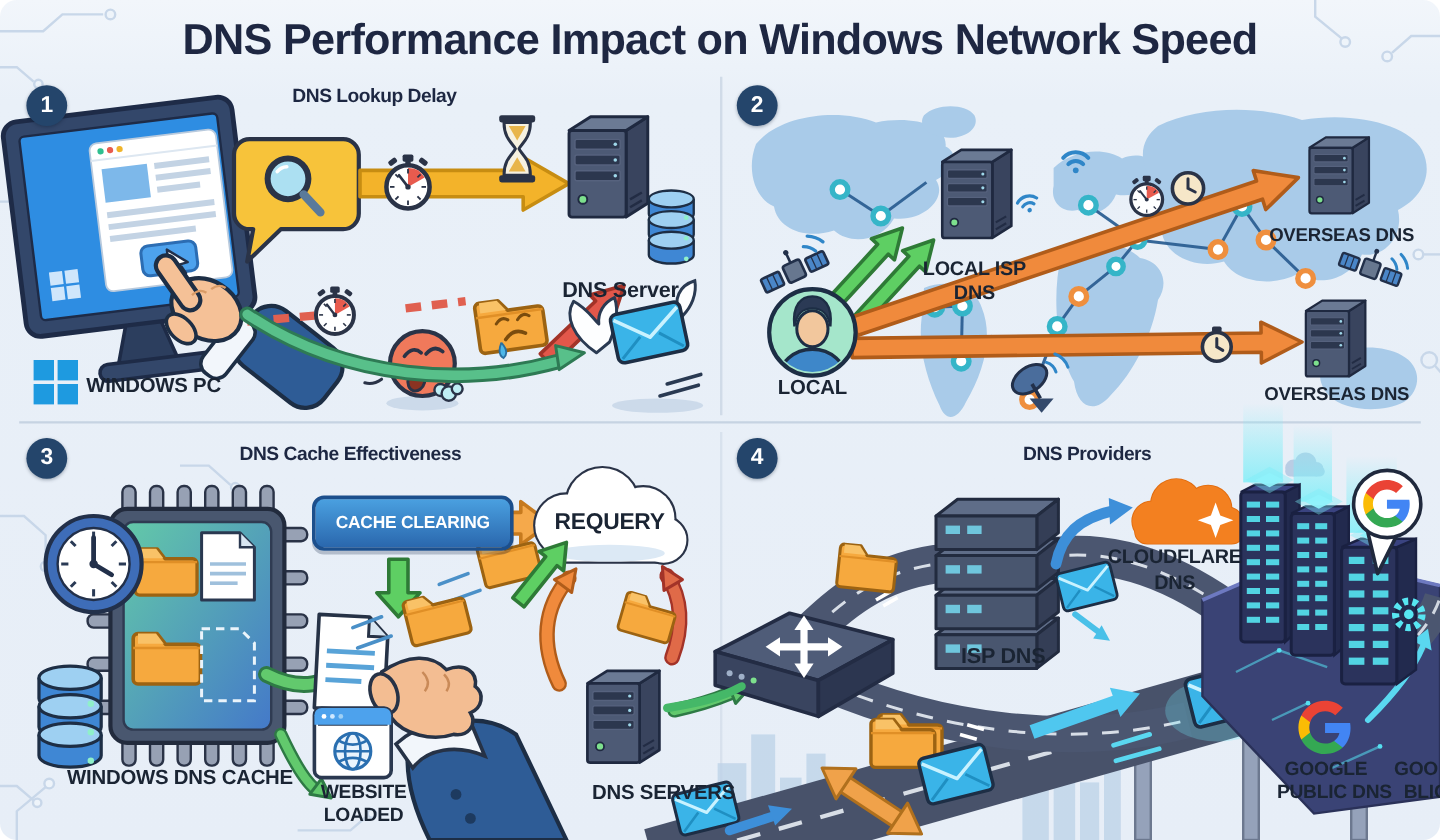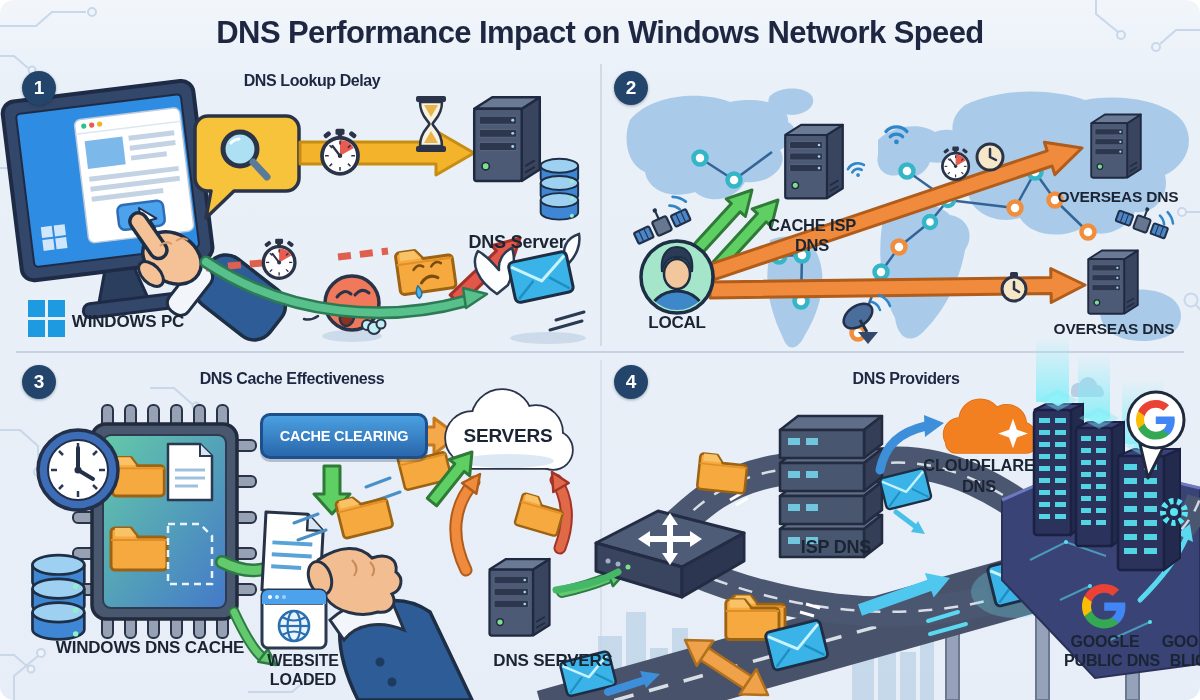--- a/index.html
+++ b/index.html
@@ -3,21 +3,21 @@
 <meta charset="utf-8">
 <style>
   html,body{margin:0;padding:0;background:#fff;}
   #stage{position:relative;width:1200px;height:700px;overflow:hidden;
          font-family:"Liberation Sans","DejaVu Sans",sans-serif;background:#fff;}
   .canvas-bg{position:absolute;inset:0;border-radius:14px;
          background:linear-gradient(180deg,#f2f6fb 0%,#e9f0f8 12%,#e7eef7 100%);}
   svg.art{position:absolute;left:0;top:0;}
   .lbl{position:absolute;transform:translate(-50%,-50%);white-space:nowrap;
        font-weight:700;color:#1a2433;letter-spacing:-.2px;}
-  .title{font-size:31px;color:#1e2742;letter-spacing:-.6px;}
+  .title{font-size:36px;color:#1e2742;letter-spacing:-.6px;}
   .heading{font-size:16px;color:#1d2742;letter-spacing:-.4px;}
   .badge{position:absolute;width:34px;height:34px;border-radius:50%;background:#24456b;
          color:#fff;display:flex;align-items:center;justify-content:center;
          font-weight:700;font-size:19px;transform:translate(-50%,-50%);
          box-shadow:0 1px 3px rgba(10,25,50,.35);}
   .pill{position:absolute;left:260px;top:413px;width:168px;height:46px;border-radius:10px;
         background:linear-gradient(180deg,#4aa0e0 0%,#2a67ad 100%);
         border:3px solid #1c4f8c;box-sizing:border-box;display:flex;align-items:center;
         justify-content:center;color:#fff;font-weight:700;font-size:14.5px;
         box-shadow:0 3px 0 rgba(20,40,70,.25);letter-spacing:-.2px;}
@@ -791,29 +791,29 @@
 <div class="badge" style="left:631px;top:382px">4</div>
 
 <div class="lbl heading" style="left:312px;top:81px">DNS Lookup Delay</div>
 <div class="lbl heading" style="left:292px;top:379px">DNS Cache Effectiveness</div>
 <div class="lbl heading" style="left:906px;top:379px">DNS Providers</div>
 
 <div class="lbl" style="left:128px;top:322px;font-size:17px">WINDOWS PC</div>
 <div class="lbl" style="left:517px;top:242px;font-size:18px">DNS Server</div>
 
 <div class="lbl" style="left:677px;top:323px;font-size:17px">LOCAL</div>
-<div class="lbl" style="left:812px;top:225px;font-size:16.5px">CACHE ISP</div>
+<div class="lbl" style="left:812px;top:225px;font-size:16.5px">LOCAL ISP</div>
 <div class="lbl" style="left:812px;top:245px;font-size:16.5px">DNS</div>
 <div class="lbl" style="left:1118px;top:197px;font-size:15.5px">OVERSEAS DNS</div>
 <div class="lbl" style="left:1114px;top:329px;font-size:15.5px">OVERSEAS DNS</div>
 
 <div class="pill">
   <span>CACHE CLEARING</span>
 </div>
-<div class="lbl" style="left:508px;top:436px;font-size:19px">SERVERS</div>
+<div class="lbl" style="left:508px;top:436px;font-size:19px">REQUERY</div>
 <div class="lbl" style="left:150px;top:648px;font-size:17px">WINDOWS DNS CACHE</div>
 <div class="lbl" style="left:303px;top:661px;font-size:16px">WEBSITE</div>
 <div class="lbl" style="left:303px;top:680px;font-size:16px">LOADED</div>
 <div class="lbl" style="left:553px;top:661px;font-size:17px">DNS SERVERS</div>
 
 <div class="lbl" style="left:836px;top:547px;font-size:18px">ISP DNS</div>
 <div class="lbl" style="left:979px;top:465px;font-size:16.5px">CLOUDFLARE</div>
 <div class="lbl" style="left:979px;top:486px;font-size:16.5px">DNS</div>
 <div class="lbl" style="left:1105px;top:642px;font-size:16px">GOOGLE</div>
 <div class="lbl" style="left:1112px;top:661px;font-size:16px">PUBLIC DNS</div>

